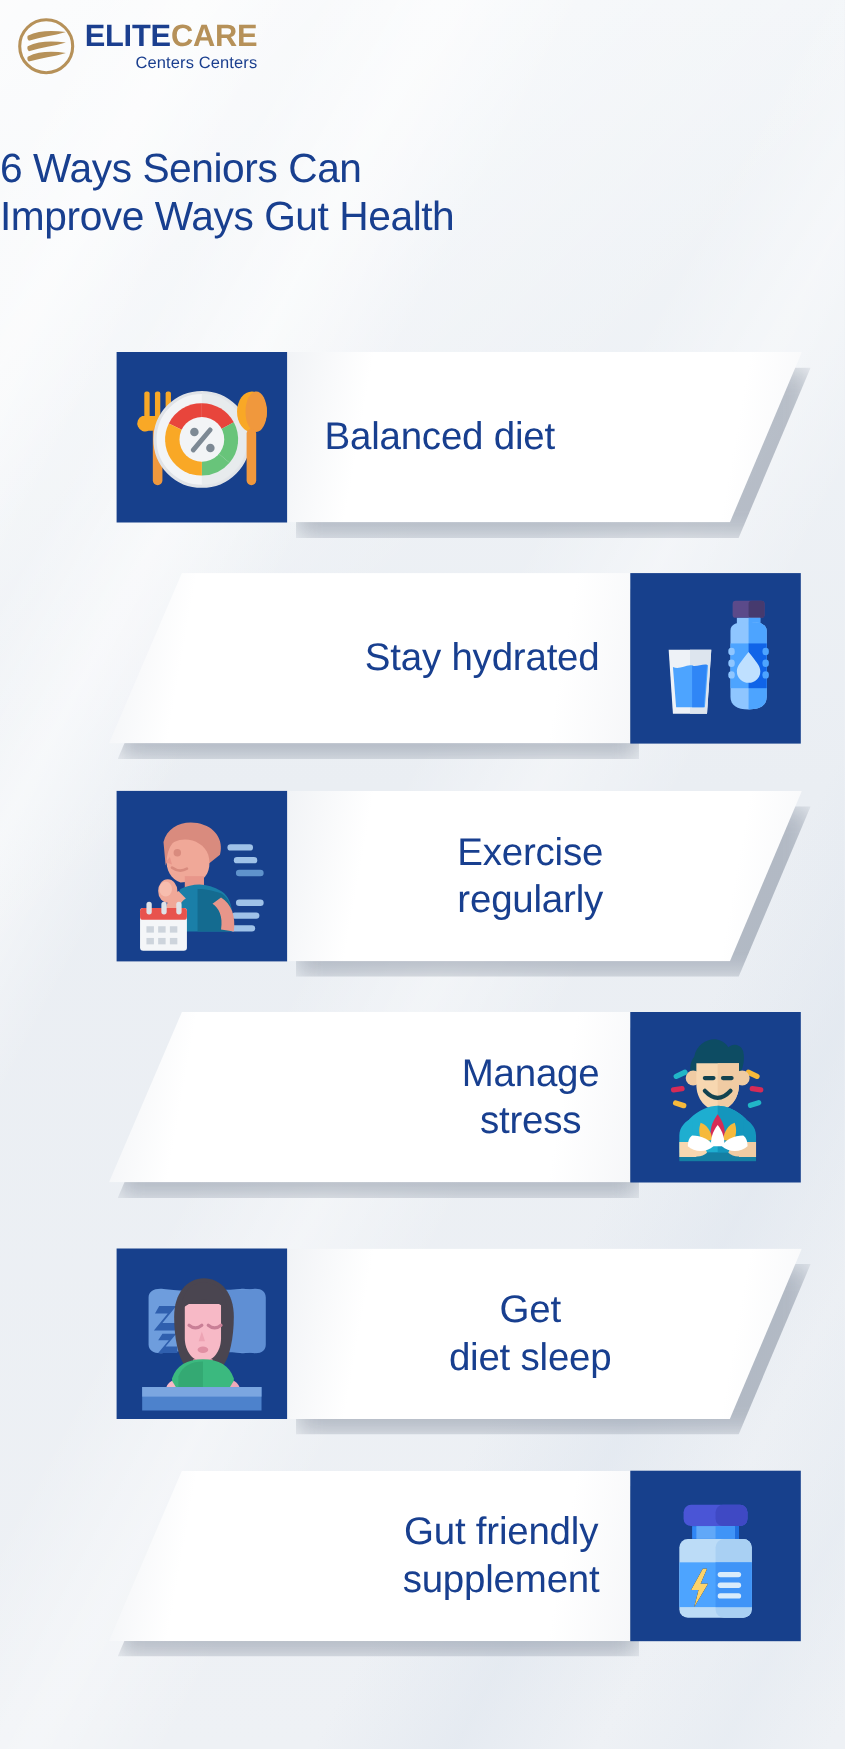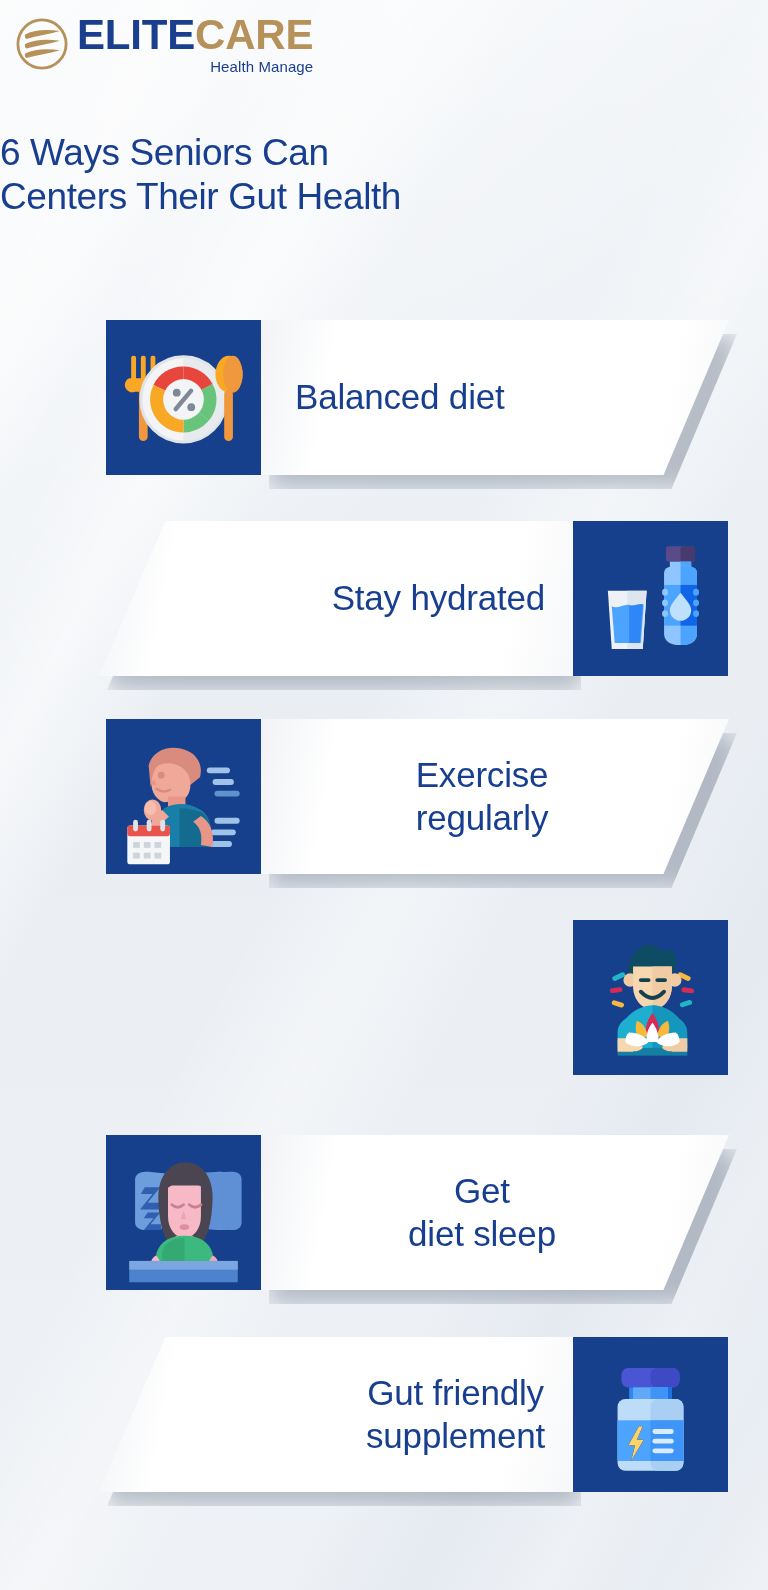--- a/index.html
+++ b/index.html
@@ -29,21 +29,21 @@
       linear-gradient(118deg, rgba(226,232,240,0) 86%, rgba(228,234,241,.6) 93%, rgba(226,232,240,0) 99%);
   }
 
   
   #logo{
     position:absolute; top:14px; left:14px; z-index:5;
     display:flex; align-items:center; gap:7px;
   }
   #logo-mark{ width:56px; height:56px; flex:0 0 56px; }
   #logo-words{ display:flex; flex-direction:column; align-items:flex-end; line-height:1; }
-  #logo-line1{ font-size:42px; font-weight:700; letter-spacing:-.2px; white-space:nowrap; }
+  #logo-line1{ font-size:28px; font-weight:700; letter-spacing:-.2px; white-space:nowrap; }
   #logo-elite{ color:#1b3f8f; }
   #logo-care{ color:#b69159; }
   #logo-line2{ font-size:15px; color:#1b3f8f; margin-top:3px; letter-spacing:.1px; }
 
   
   #page-title{
     position:absolute; top:131px; left:0; width:768px; z-index:5;
     text-align:left; color:#183f8f;
     font-size:37px; font-weight:400; line-height:1.18; letter-spacing:-.4px;
   }
@@ -102,27 +102,27 @@
 
 <div id="logo">
   <svg id="logo-mark" viewBox="0 0 100 100">
     <circle cx="50" cy="50" r="43" fill="none" stroke="#b69159" stroke-width="5"></circle>
     <path d="M20 33 C38 24, 60 24, 82 27 C62 33, 42 35, 22 41 C19 39, 19 35, 20 33 Z" fill="#b69159"></path>
     <path d="M20 50 C38 41, 60 41, 82 44 C62 50, 42 52, 22 58 C19 56, 19 52, 20 50 Z" fill="#b69159"></path>
     <path d="M20 67 C38 58, 60 58, 82 61 C62 67, 42 69, 22 75 C19 73, 19 69, 20 67 Z" fill="#b69159"></path>
   </svg>
   <div id="logo-words">
     <div id="logo-line1"><span id="logo-elite">ELITE</span><span id="logo-care">CARE</span></div>
-    <div id="logo-line2">Health Manage</div>
+    <div id="logo-line2">Centers Centers</div>
   </div>
 </div>
 
 <h1 id="page-title">
   <span class="ttl-line">6 Ways Seniors Can</span>
-  <span class="ttl-line">Centers Their Gut Health</span>
+  <span class="ttl-line">Improve Ways Gut Health</span>
 </h1>
 
 <div class="row left-icon single" style="top:320px;">
   <div class="banner-wrap">
     <div class="banner-shadow"></div>
     <div class="banner">
       <span class="banner-label">Balanced diet</span>
     </div>
   </div>
   <div class="icon-box">
@@ -241,20 +241,27 @@
       <rect x="39" y="127" width="7" height="6" fill="#cdd4dc"></rect>
       <rect x="50" y="127" width="7" height="6" fill="#cdd4dc"></rect>
       <rect x="28" y="138" width="7" height="6" fill="#cdd4dc"></rect>
       <rect x="39" y="138" width="7" height="6" fill="#cdd4dc"></rect>
       <rect x="50" y="138" width="7" height="6" fill="#cdd4dc"></rect>
     </svg>
   </div>
 </div>
 
 <div class="row right-icon" style="top:920px;">
+  <div class="banner-wrap">
+    <div class="banner-shadow"></div>
+    <div class="banner">
+      <span class="banner-label">Manage
+stress</span>
+    </div>
+  </div>
   <div class="icon-box">
     <svg viewBox="0 0 160 160">
 
       <rect x="40" y="56" width="14" height="5" rx="2.5" fill="#21b6c7" transform="rotate(-25 47 58)"></rect>
       <rect x="38" y="70" width="13" height="5" rx="2.5" fill="#d62b56" transform="rotate(-8 44 72)"></rect>
       <rect x="40" y="84" width="13" height="5" rx="2.5" fill="#f6b93b" transform="rotate(18 46 86)"></rect>
       <rect x="108" y="56" width="14" height="5" rx="2.5" fill="#f6b93b" transform="rotate(25 115 58)"></rect>
       <rect x="112" y="70" width="13" height="5" rx="2.5" fill="#d62b56" transform="rotate(8 118 72)"></rect>
       <rect x="110" y="84" width="13" height="5" rx="2.5" fill="#21b6c7" transform="rotate(-18 116 86)"></rect>
 

